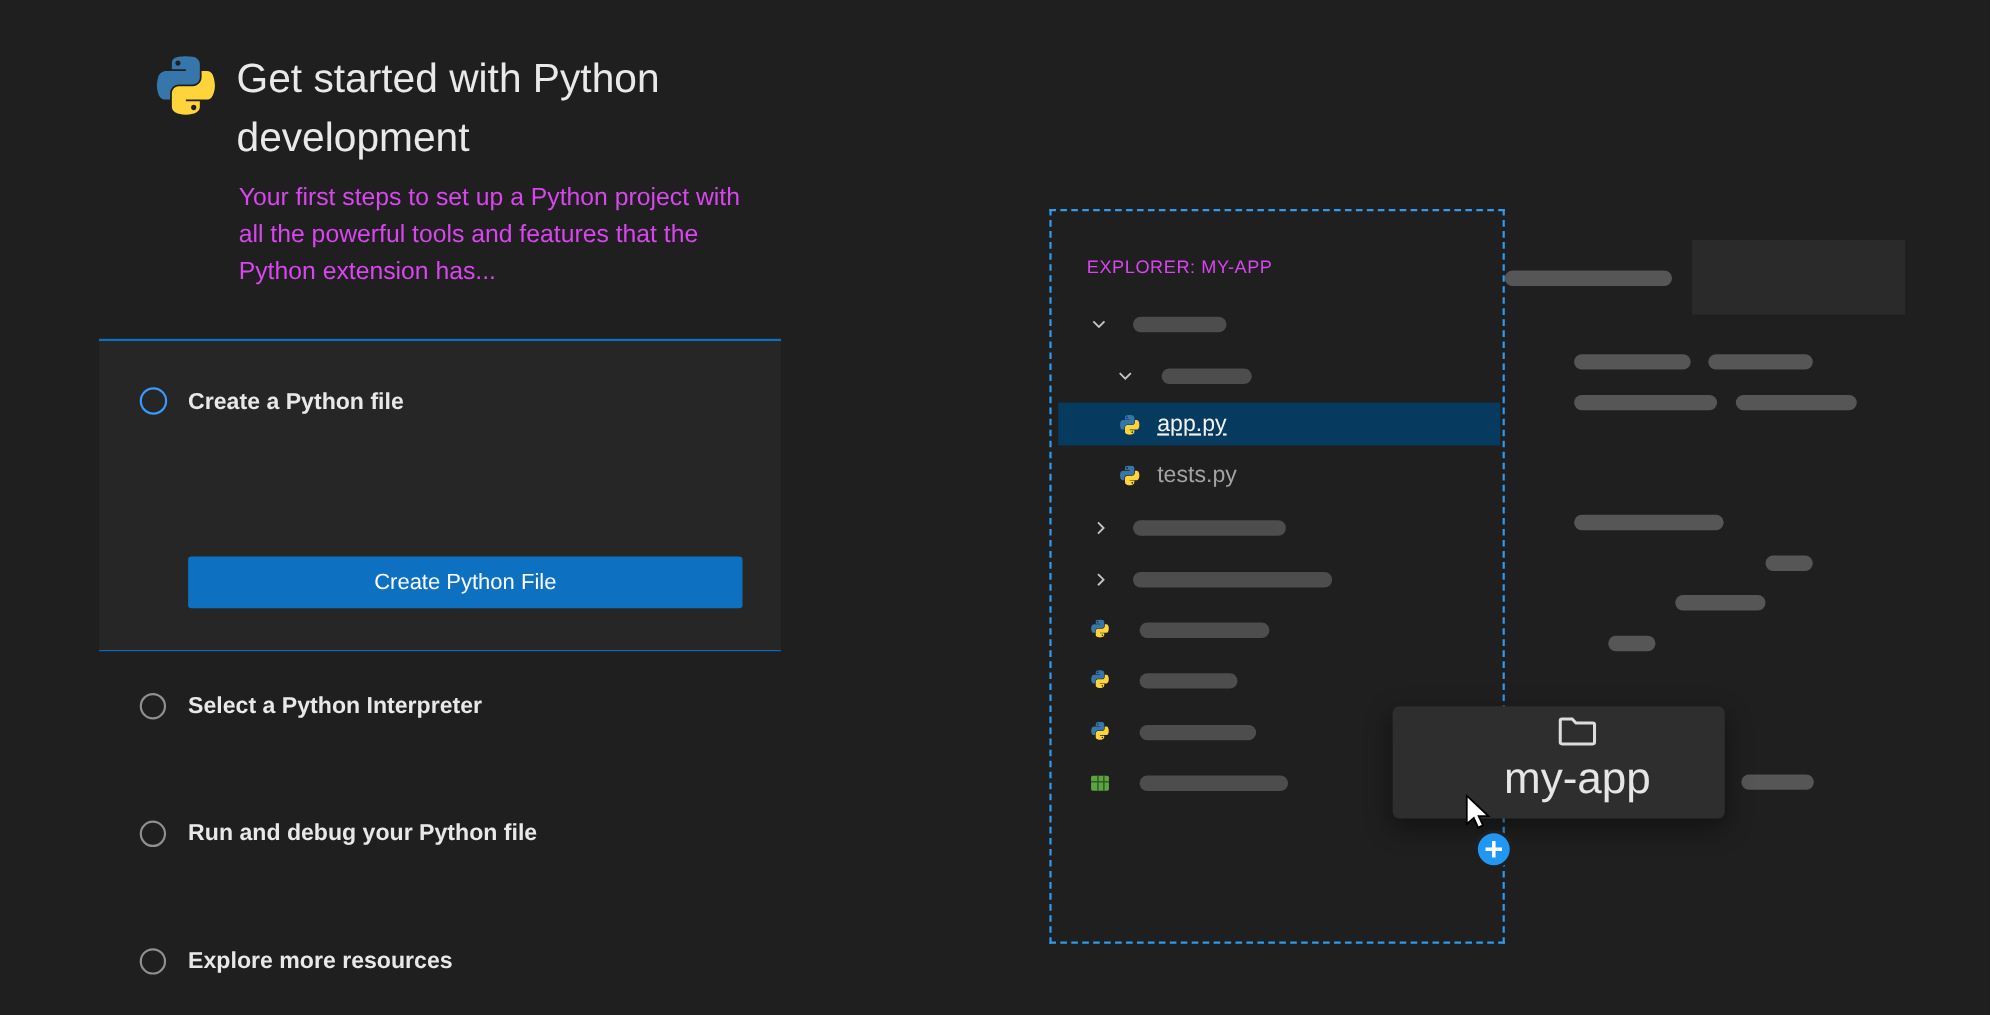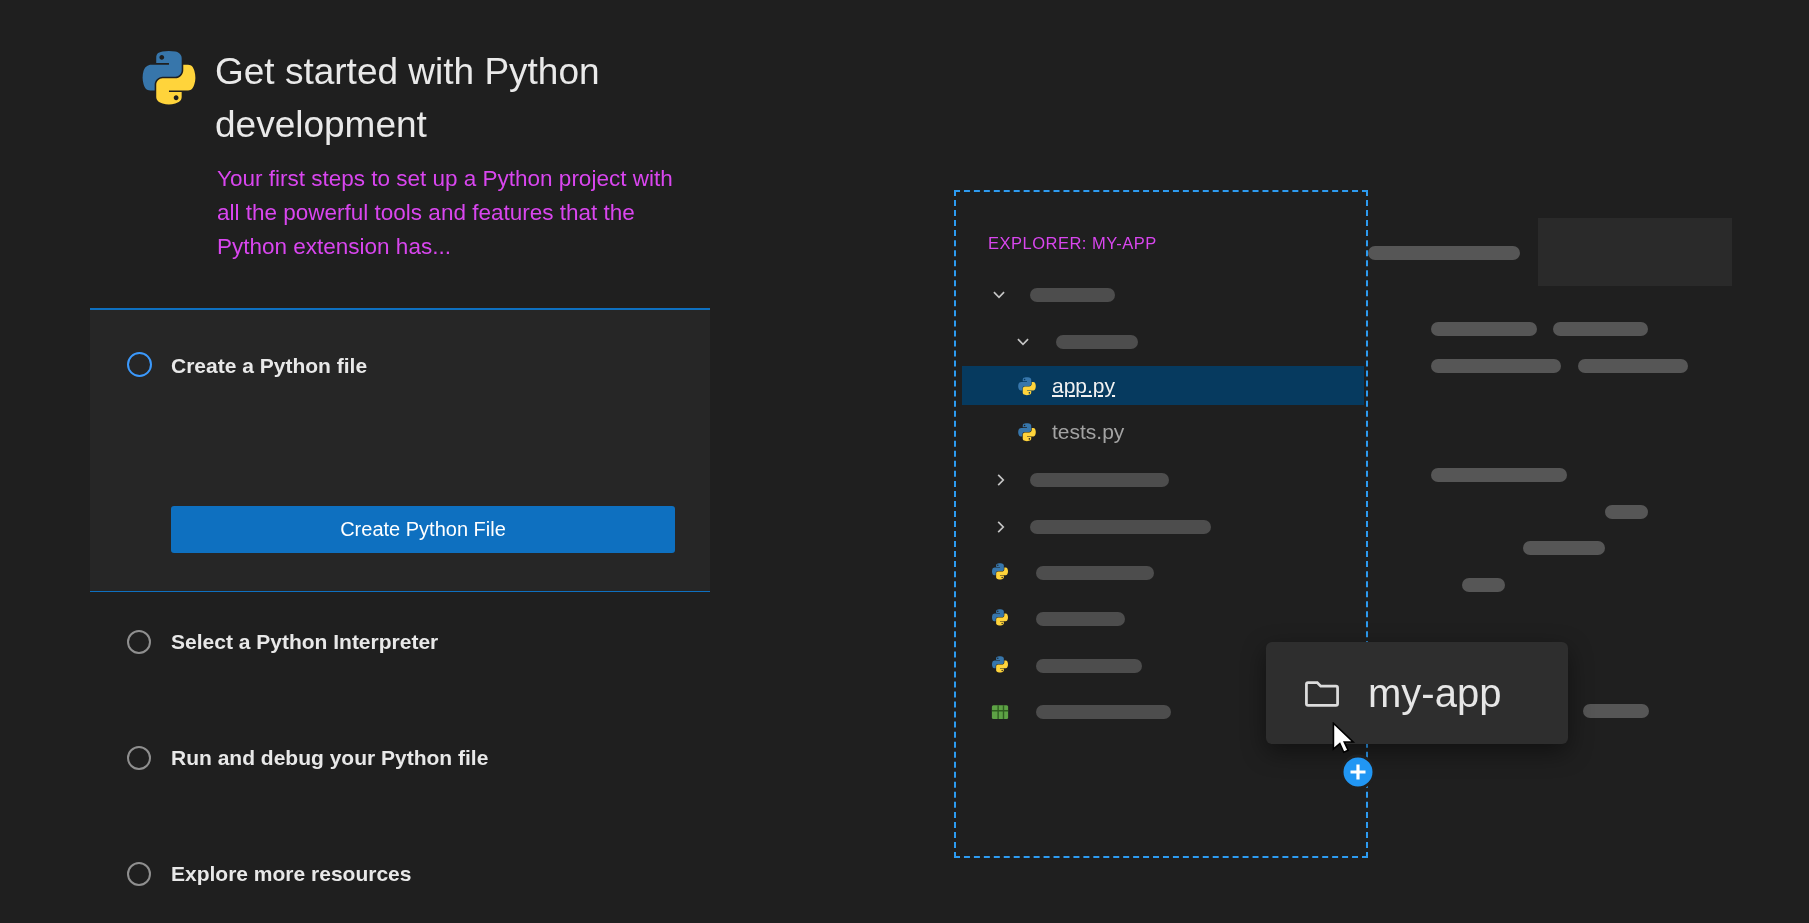--- a/index.html
+++ b/index.html
@@ -49,21 +49,21 @@
   .big-rect{left:1538px;top:218px;width:194px;height:68px;background:#2a2a2a;}
   .sel-row{left:962px;top:366px;width:402px;height:39px;background:var(--selected-row);}
   .file-name{font-size:21px;color:#a3a3a3;}
   .file-name.sel{color:#f2f2f2;text-decoration:underline;}
   .py-blue{fill:var(--python-blue,#3776ab);}
   .py-yellow{fill:var(--python-yellow,#ffd43b);}
 
   .tooltip{
     left:1266px;top:642px;width:302px;height:102px;background:var(--tooltip-bg);
     border-radius:6px;box-shadow:0 8px 24px rgba(0,0,0,.45);
-    display:flex;align-items:center;gap:24px;padding-left:34px;
+    display:flex;align-items:center;padding-left:34px;flex-direction:column;
   }
   .tooltip-label{font-size:40px;color:#e6e6e6;font-weight:400;}
 </style>
 </head>
 <body>
 
 <svg width="0" height="0" style="position:absolute" aria-hidden="true">
   <defs>
     <symbol id="py-logo" viewBox="0 0 128 128">
       <path class="py-blue" d="M63.391 1.988c-4.222.02-8.252.379-11.8 1.007-10.45 1.846-12.346 5.71-12.346 12.837v9.411h24.693v3.137H29.977c-7.176 0-13.46 4.313-15.426 12.521-2.268 9.405-2.368 15.275 0 25.096 1.755 7.311 5.947 12.519 13.124 12.519h8.491V67.234c0-8.151 7.051-15.34 15.426-15.34h24.665c6.866 0 12.346-5.654 12.346-12.548V15.833c0-6.693-5.646-11.72-12.346-12.837-4.244-.706-8.645-1.027-12.866-1.008zM50.037 9.557c2.55 0 4.634 2.117 4.634 4.721 0 2.593-2.083 4.69-4.634 4.69-2.56 0-4.633-2.097-4.633-4.69-.001-2.604 2.073-4.721 4.633-4.721z"></path>

